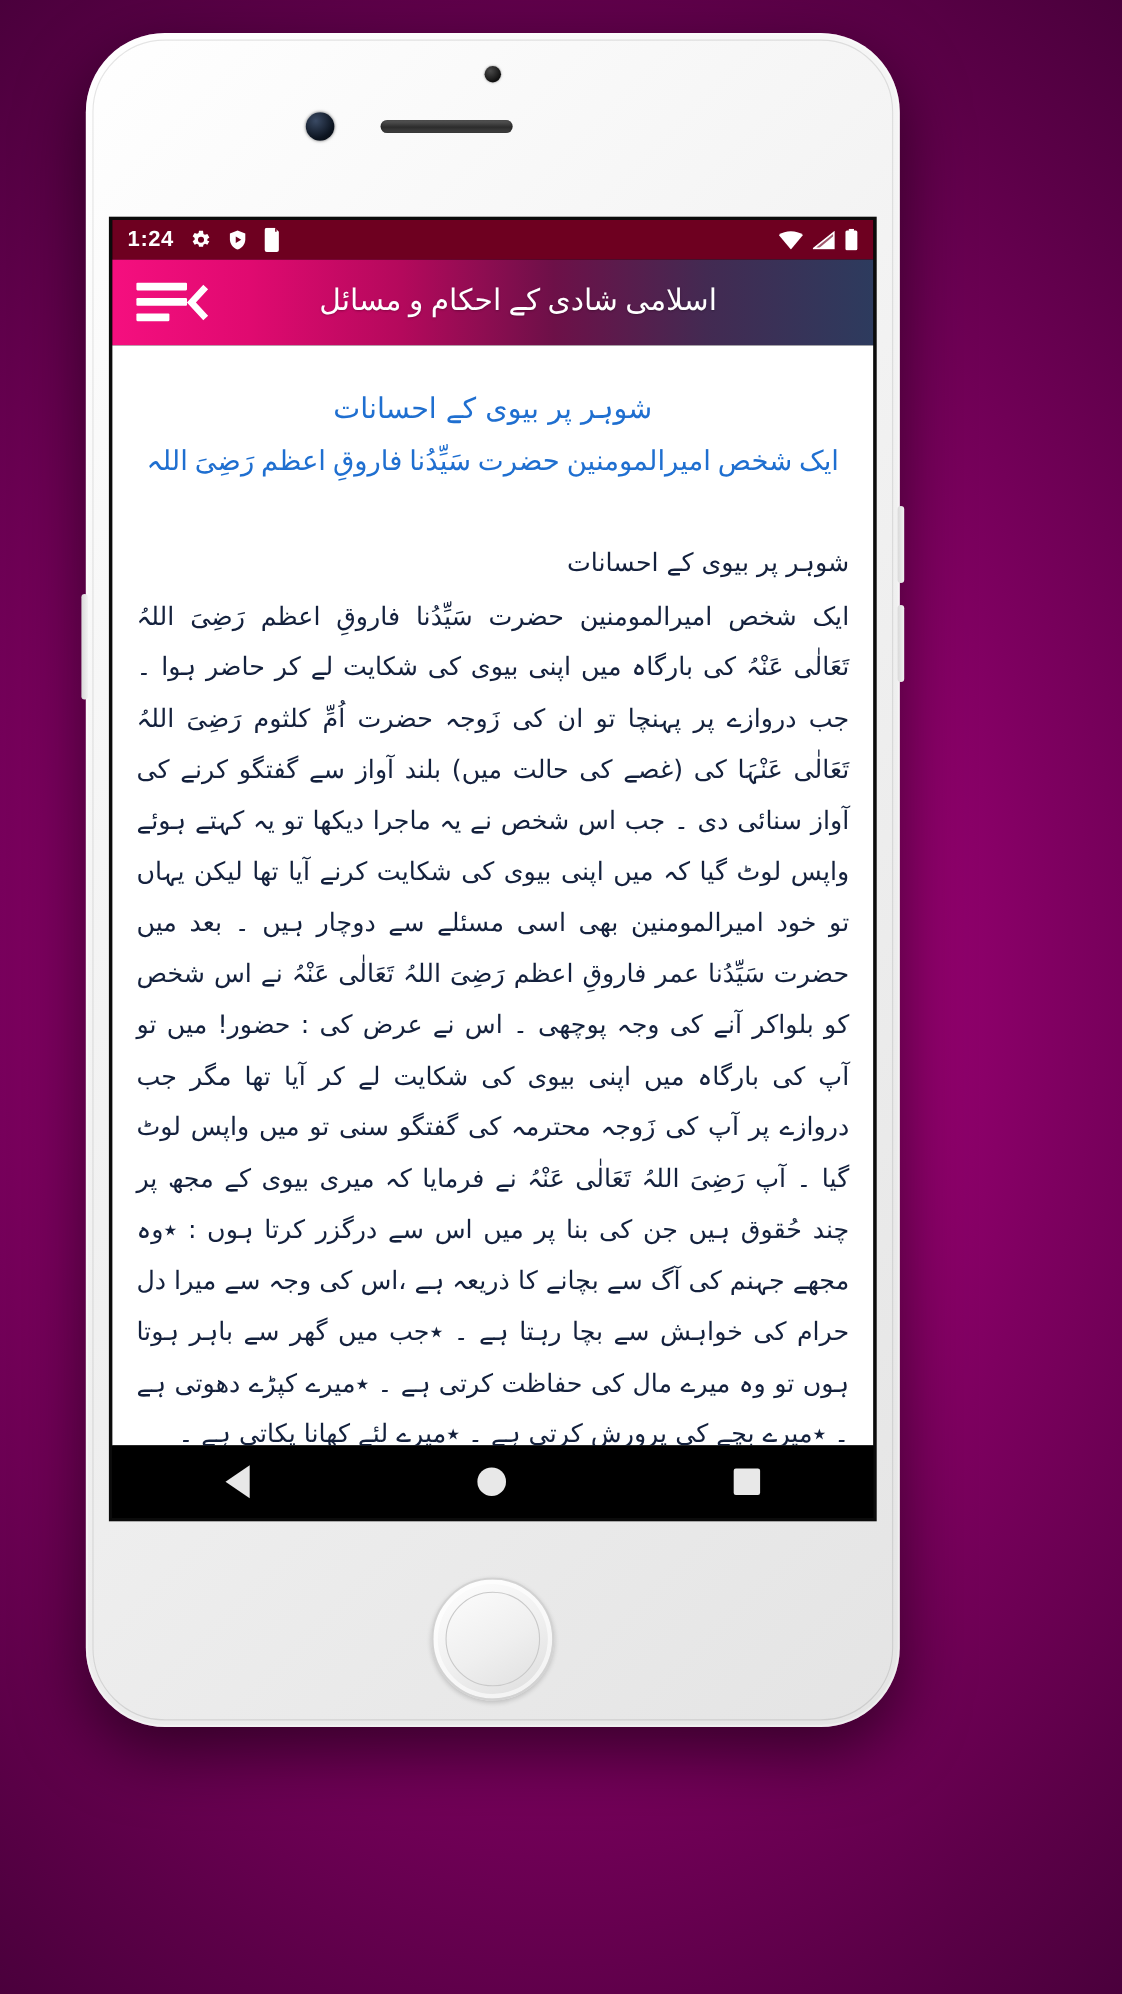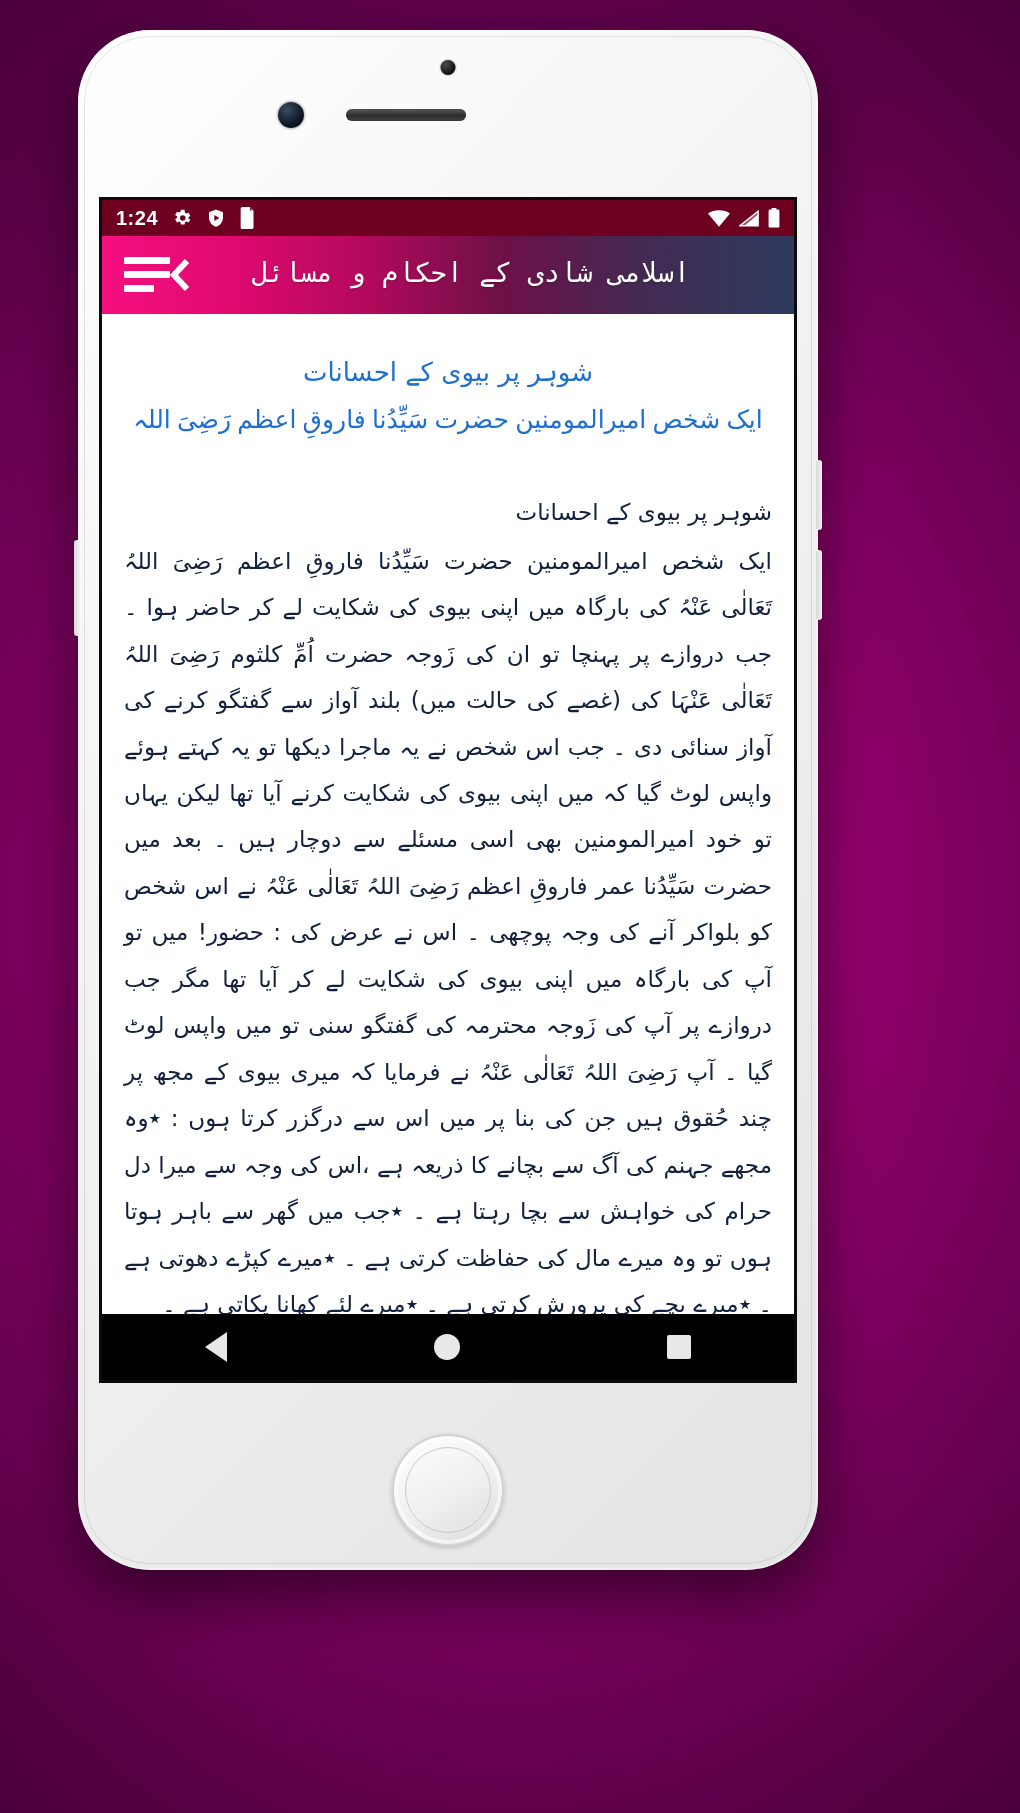--- a/index.html
+++ b/index.html
@@ -190,21 +190,21 @@
   .ham-chev {
     position: absolute;
     right: -2px; top: 9px;
     width: 22px; height: 34px;
   }
   .appbar-title {
     flex: 1;
     text-align: center;
     color: #ffffff;
     font-size: 27px;
-    font-family: Liberation Mono, monospace;
+    font-family: Liberation Serif, serif;
     direction: rtl;
     padding-right: 26px;
     padding-bottom: 4px;
     white-space: nowrap;
     text-shadow: 0 1px 2px rgba(0,0,0,0.25);
   }
 
   
   .content {
     background: #ffffff;

